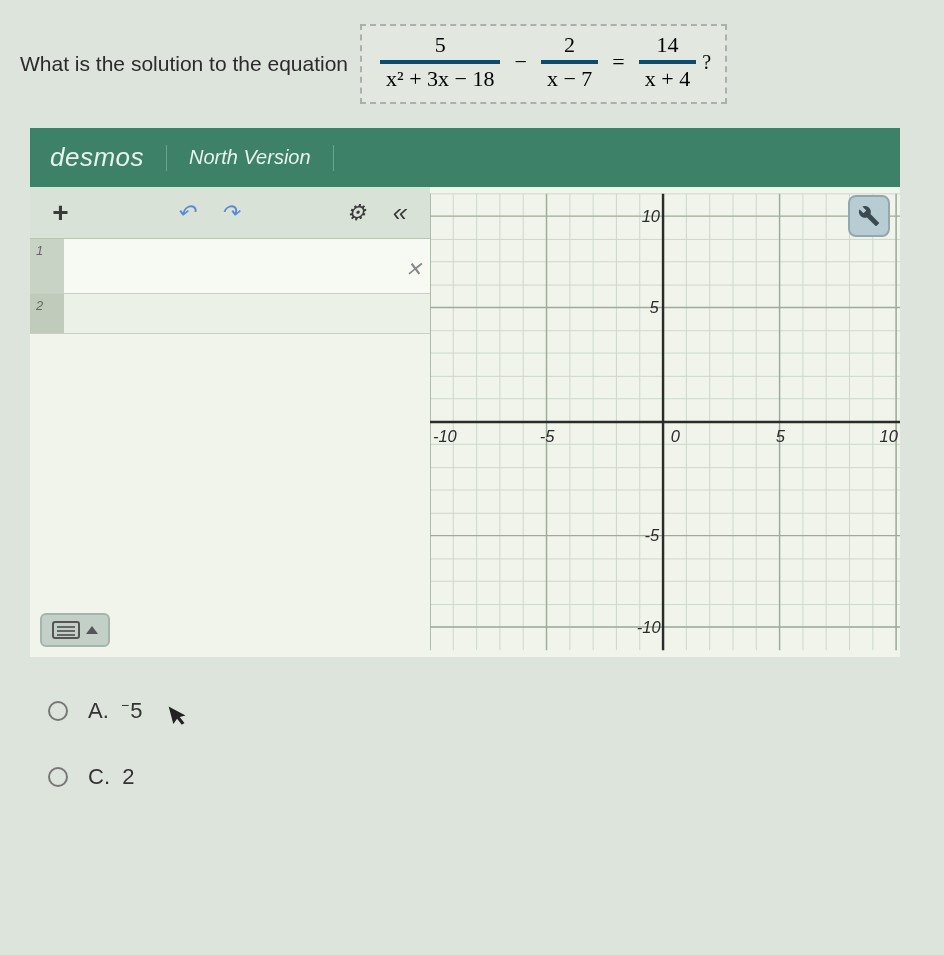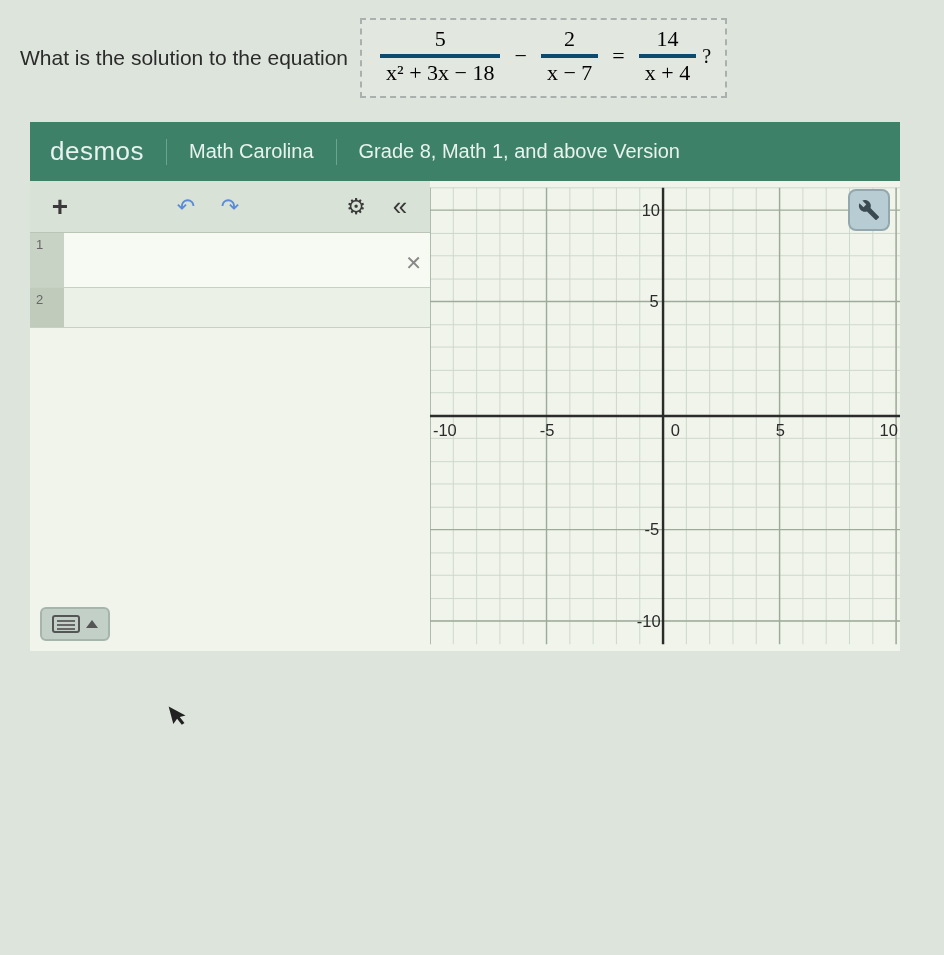--- a/index.html
+++ b/index.html
@@ -6,21 +6,21 @@
     body {
       font-family: Arial, Helvetica, sans-serif;
       background: #dde4db;
       width: 944px;
       height: 955px;
       overflow: hidden;
     }
     .question-row {
       display: flex;
       align-items: center;
-      padding: 18px 20px 14px 20px;
+      padding: 24px 20px 14px 20px;
       gap: 12px;
     }
     .question-text {
       font-size: 21px;
       color: #2b2b2b;
       font-weight: 500;
     }
     .equation-box {
       border: 2px dashed #aab0ae;
       padding: 6px 14px 10px 14px;
@@ -39,20 +39,21 @@
       margin: 0 4px;
     }
     .frac .num { padding: 0 6px 2px 6px; }
     .frac .den { border-top: 4px solid #0c4a6e; padding: 2px 6px 0 6px; }
     .op { margin: 0 10px; font-size: 22px; }
     .qmark { font-size: 20px; margin-left: 2px; }
     
     .desmos-container {
       margin: 10px 44px 0 30px;
       background: #b91c1c;
+      font-style: italic;
     }
     .desmos-header {
       background: #3d8169;
       color: #e8f2ee;
       display: flex;
       align-items: center;
       padding: 14px 20px;
       gap: 22px;
       font-size: 20px;
     }
@@ -236,23 +237,22 @@
       <span class="den">x + 4</span>
     </span>
     <span class="qmark">?</span>
   </div>
 </div>
 
 <div class="desmos-container">
   <div class="desmos-header">
     <span class="desmos-brand">desmos</span>
     <div class="divider-v"></div>
-    <span>Math Carolina</span>
+    <span>North Version</span>
     <div class="divider-v"></div>
-    <span>Grade 8, Math 1, and above Version</span>
   </div>
   <div class="desmos-body">
     <div class="left-panel">
       <div class="toolbar">
         <div class="tb-btn" style="font-weight:bold;font-size:28px;">+</div>
         <div class="tb-spacer"></div>
         <div class="tb-btn" style="color:#5a8bd6;">↶</div>
         <div class="tb-btn" style="color:#5a8bd6;">↷</div>
         <div class="tb-spacer"></div>
         <div class="tb-btn">⚙</div>
@@ -344,19 +344,31 @@
       <div class="wrench-btn">
         <svg width="22" height="22" viewBox="0 0 24 24">
             <path fill="#3a4a50" d="M22.7 19l-9.1-9.1c.9-2.3.4-5-1.5-6.9-2-2-5-2.4-7.4-1.3L9 6 6 9 1.6 4.7C.4 7.1.9 10.1 2.9 12.1c1.9 1.9 4.6 2.4 6.9 1.5l9.1 9.1c.4.4 1 .4 1.4 0l2.3-2.3c.5-.4.5-1.1.1-1.4z"></path>
           </svg>
       </div>
     </div>
   </div>
 </div>
 
 <div class="answers">
+  <div class="answer-option">
+    <div class="radio-circle"></div>
+    <span class="answer-label">
+      <span>A.</span>&nbsp;&nbsp;<span class="neg-sup">−</span><span>5</span>
+    </span>
+  </div>
+  <div class="answer-option">
+    <div class="radio-circle"></div>
+    <span class="answer-label">
+      <span>C.</span>&nbsp;&nbsp;<span>2</span>
+    </span>
+  </div>
 </div>
 
 <div class="cursor">
   <svg width="20" height="26" viewBox="0 0 20 26">
       <path fill="#222" d="M2 2 L2 20 L7 16 L10 23 L13 22 L10 15 L16 15 Z"></path>
     </svg>
 </div>
 
 </body></html>

